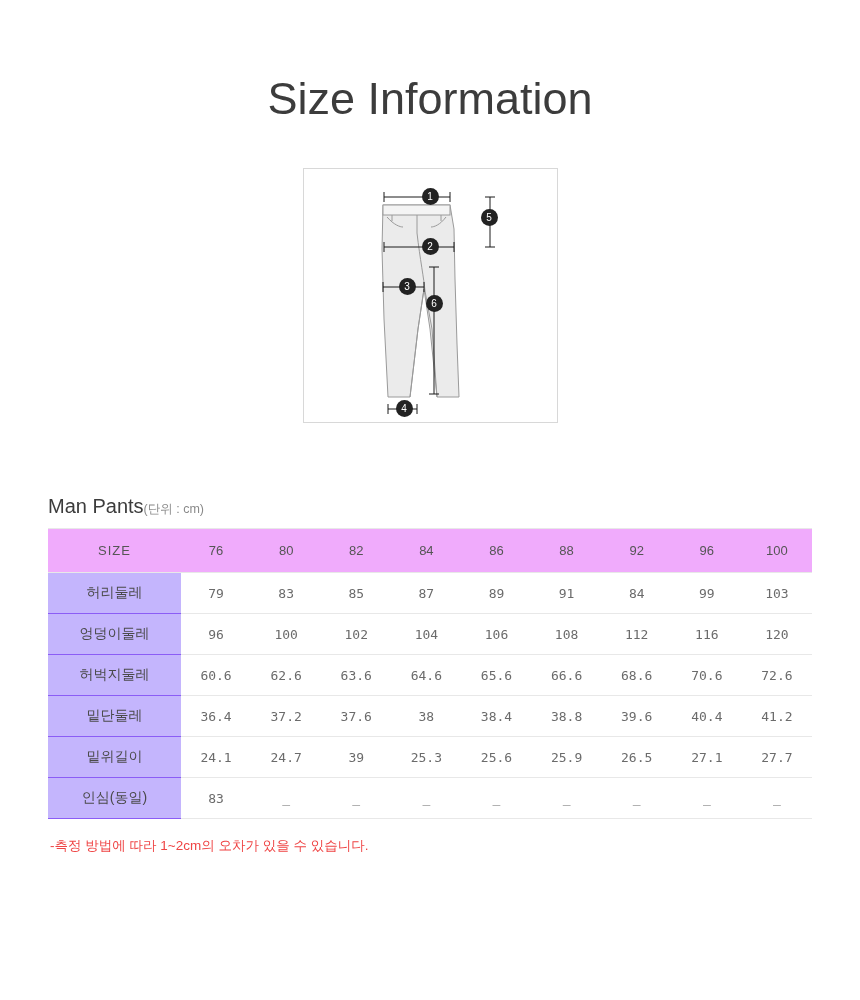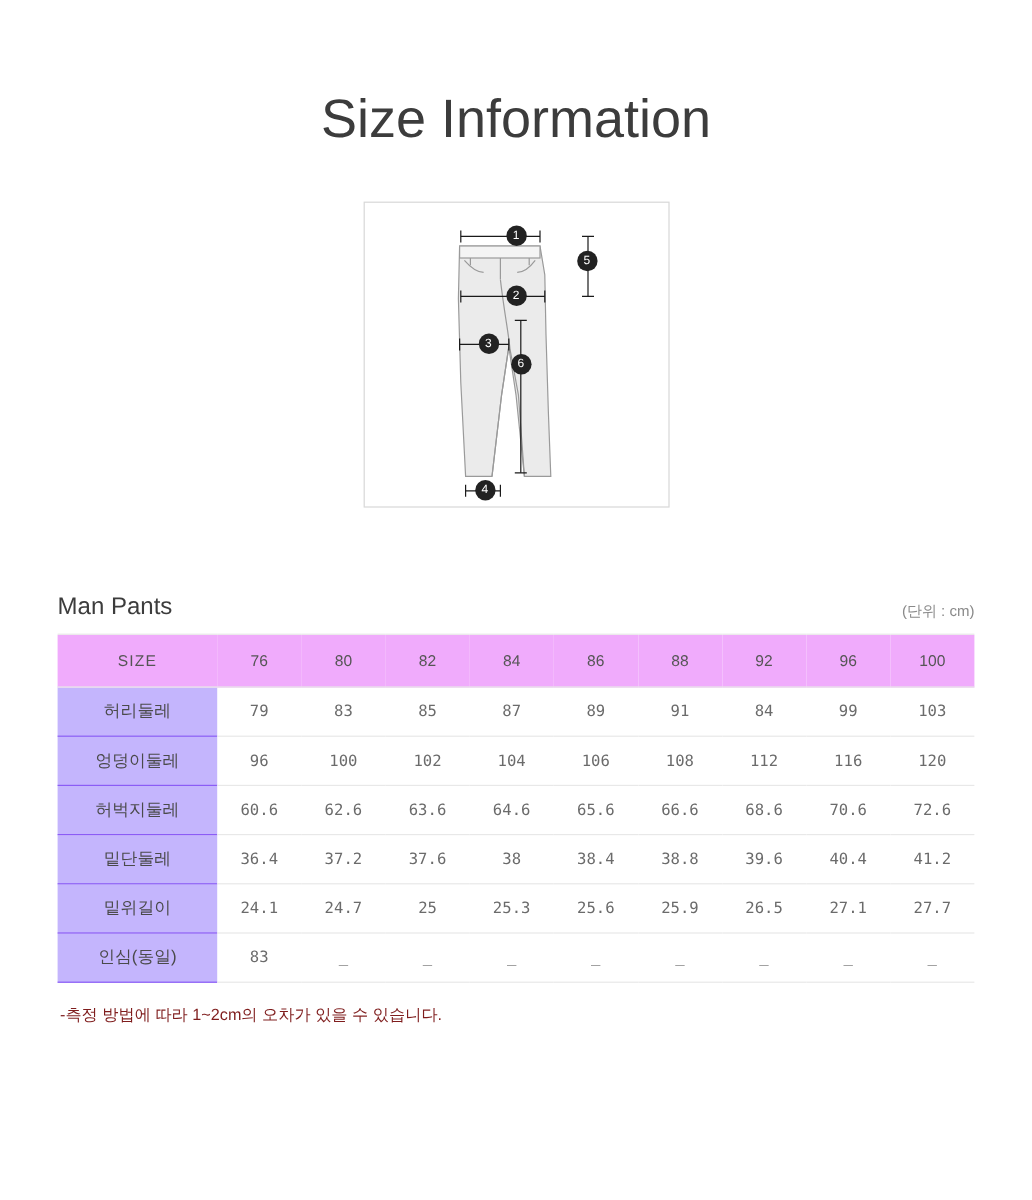--- a/index.html
+++ b/index.html
@@ -41,21 +41,21 @@
     background: #ffffff;
     position: relative;
   }
   .table-section {
     margin-top: 72px;
     padding: 0 48px;
   }
   .table-head-row {
     display: flex;
     align-items: flex-end;
-    justify-content: space-between;
+    justify-content: flex-start;
     padding-bottom: 10px;
   }
   .table-caption {
     font-size: 20px;
     color: #3c3c3c;
     font-weight: 400;
   }
   .unit-note {
     font-size: 12.5px;
     color: #8a8a8a;
@@ -95,21 +95,21 @@
     border-bottom: 1px solid #8b5cf6;
     font-weight: 400;
   }
   col.label-col { width: 133px; }
   .notes {
     padding: 18px 48px 0 50px;
   }
   .notes p {
     margin: 0 0 10px 0;
     font-size: 13.5px;
-    color: #7f1d1d;
+    color: #ef4444;
     font-weight: 400;
   }
   
   .marker {
     position: absolute;
     width: 17px;
     height: 17px;
     border-radius: 50%;
     background: #222222;
     color: #ffffff;
@@ -260,21 +260,21 @@
           <td>38.4</td>
           <td>38.8</td>
           <td>39.6</td>
           <td>40.4</td>
           <td>41.2</td>
         </tr>
         <tr>
           <th class="row-label">밑위길이</th>
           <td>24.1</td>
           <td>24.7</td>
-          <td>25</td>
+          <td>39</td>
           <td>25.3</td>
           <td>25.6</td>
           <td>25.9</td>
           <td>26.5</td>
           <td>27.1</td>
           <td>27.7</td>
         </tr>
         <tr>
           <th class="row-label">인심(동일)</th>
           <td>83</td>

